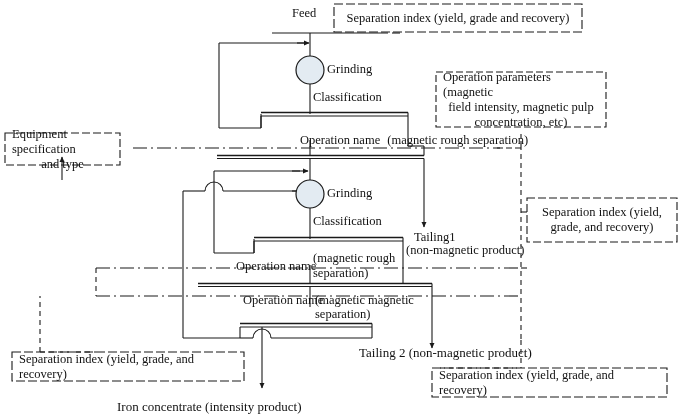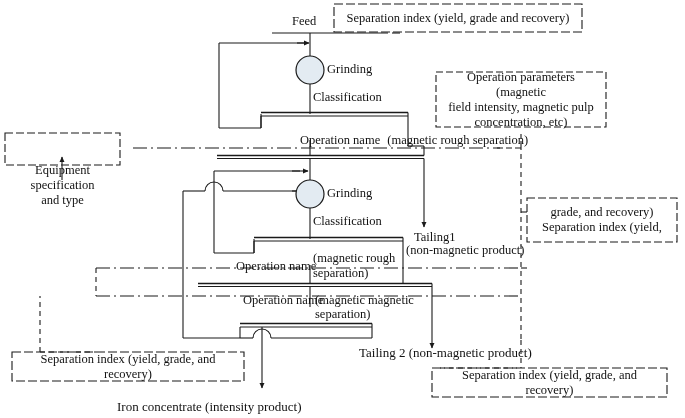--- a/index.html
+++ b/index.html
@@ -32,21 +32,20 @@
     line-height: 14px;
     color: #111111;
     white-space: nowrap;
   }
   .boxtext {
     position: absolute;
     font-family: "Liberation Serif", serif;
     font-size: 12.5px;
     line-height: 15px;
     color: #111111;
-    text-align: center;
     display: flex;
     align-items: center;
     justify-content: center;
     box-sizing: border-box;
     padding: 2px 5px;
   }
 </style>
 </head>
 <body>
 
@@ -163,56 +162,56 @@
     <g fill="none" stroke="#1a1a1a" stroke-width="1.1">
       <rect x="334" y="4" width="248" height="28" stroke-dasharray="9 3"></rect>
       <rect x="436" y="72" width="170" height="55" stroke-dasharray="7 3"></rect>
       <rect x="5" y="133" width="115" height="32" stroke-dasharray="8 3"></rect>
       <rect x="527" y="198" width="150" height="44" stroke-dasharray="8 3"></rect>
       <rect x="12" y="352" width="232" height="29" stroke-dasharray="9 3"></rect>
       <rect x="432" y="368" width="235" height="29" stroke-dasharray="9 3"></rect>
     </g>
   </svg>
 
-  <div class="lbl" style="left:292px; top:14px;text-align:center;">Feed</div>
+  <div class="lbl" style="left:292px; top:6px;text-align:center;">Feed</div>
 
   <div class="boxtext" style="left:336px; top:5px; width:244px; height:26px;">
     <span><span>Separation index (</span><span class="it">yield, grade and recovery</span><span>)</span></span>
   </div>
 
   <div class="lbl" style="left:327px; top:62px;">Grinding</div>
 
   <div class="lbl" style="left:313px; top:90px;">Classification</div>
 
   <div class="boxtext" style="left:438px; top:74px; width:166px; height:51px; flex-direction:column;">
     <div>Operation parameters (magnetic</div>
     <div>field intensity, magnetic pulp</div>
     <div>concentration, etc)</div>
   </div>
 
-  <div class="boxtext" style="left:7px; top:134px; width:111px; height:30px; flex-direction:column;margin-top:36px;">
+  <div class="boxtext" style="left:7px; top:134px; width:111px; height:30px; flex-direction:column;">
     <div>Equipment specification</div>
     <div>and type</div>
   </div>
 
   <div class="lbl" style="left:300px; top:133px;">
     <span>Operation name</span>
     <span style="margin-left:4px;">(magnetic rough separation)</span>
   </div>
 
   <div class="lbl" style="left:327px; top:186px;">Grinding</div>
 
   <div class="lbl" style="left:313px; top:214px;">Classification</div>
 
   <div class="lbl" style="left:406px; top:230px;margin-left:8px;">Tailing1</div>
   <div class="lbl" style="left:406px; top:243px;">(non-magnetic product)</div>
 
   <div class="boxtext" style="left:529px; top:200px; width:146px; height:40px; flex-direction:column;">
+    <div><span>Separation index (</span><span class="it">yield,</span></div>
     <div><span class="it">grade, and recovery</span><span>)</span></div>
-    <div><span>Separation index (</span><span class="it">yield,</span></div>
   </div>
 
   <div class="lbl" style="left:236px; top:259px;">Operation name</div>
   <div class="lbl" style="left:313px; top:251px;">(magnetic rough</div>
   <div class="lbl" style="left:313px; top:266px;">separation)</div>
 
   <div class="lbl" style="left:243px; top:293px;">Operation name</div>
   <div class="lbl" style="left:315px; top:293px;">(magnetic magnetic</div>
   <div class="lbl" style="left:315px; top:307px;">separation)</div>
 

